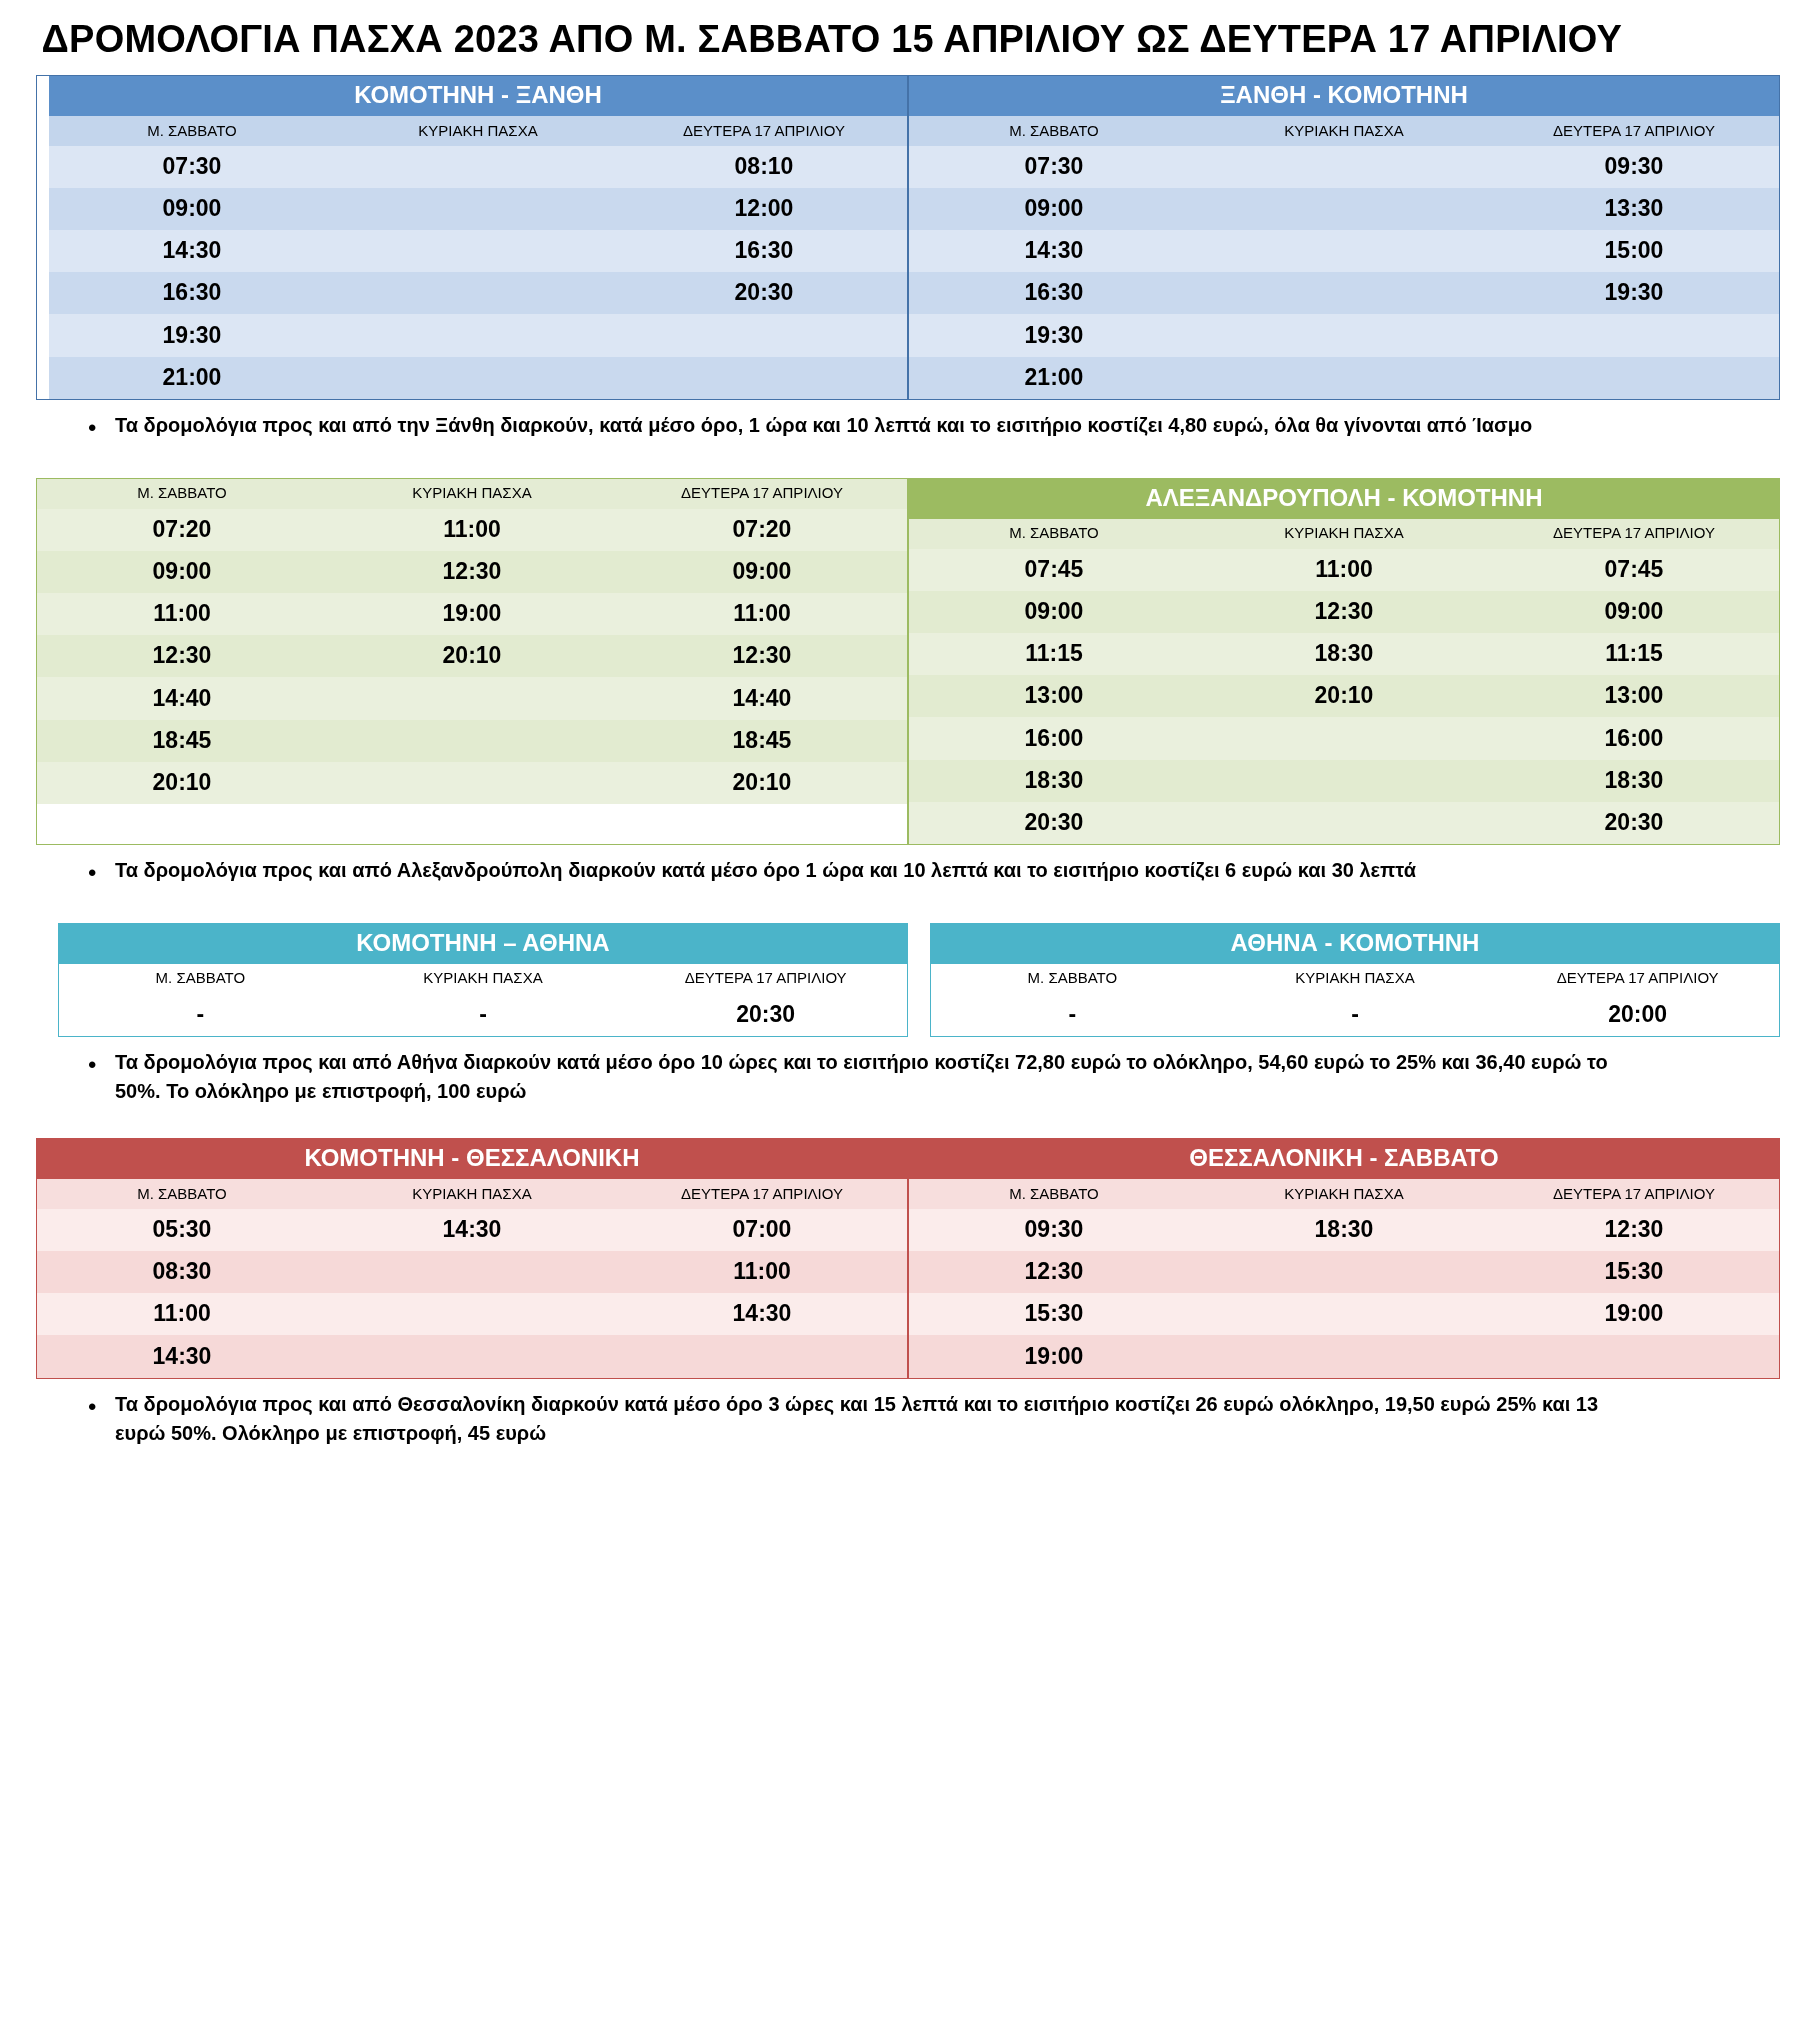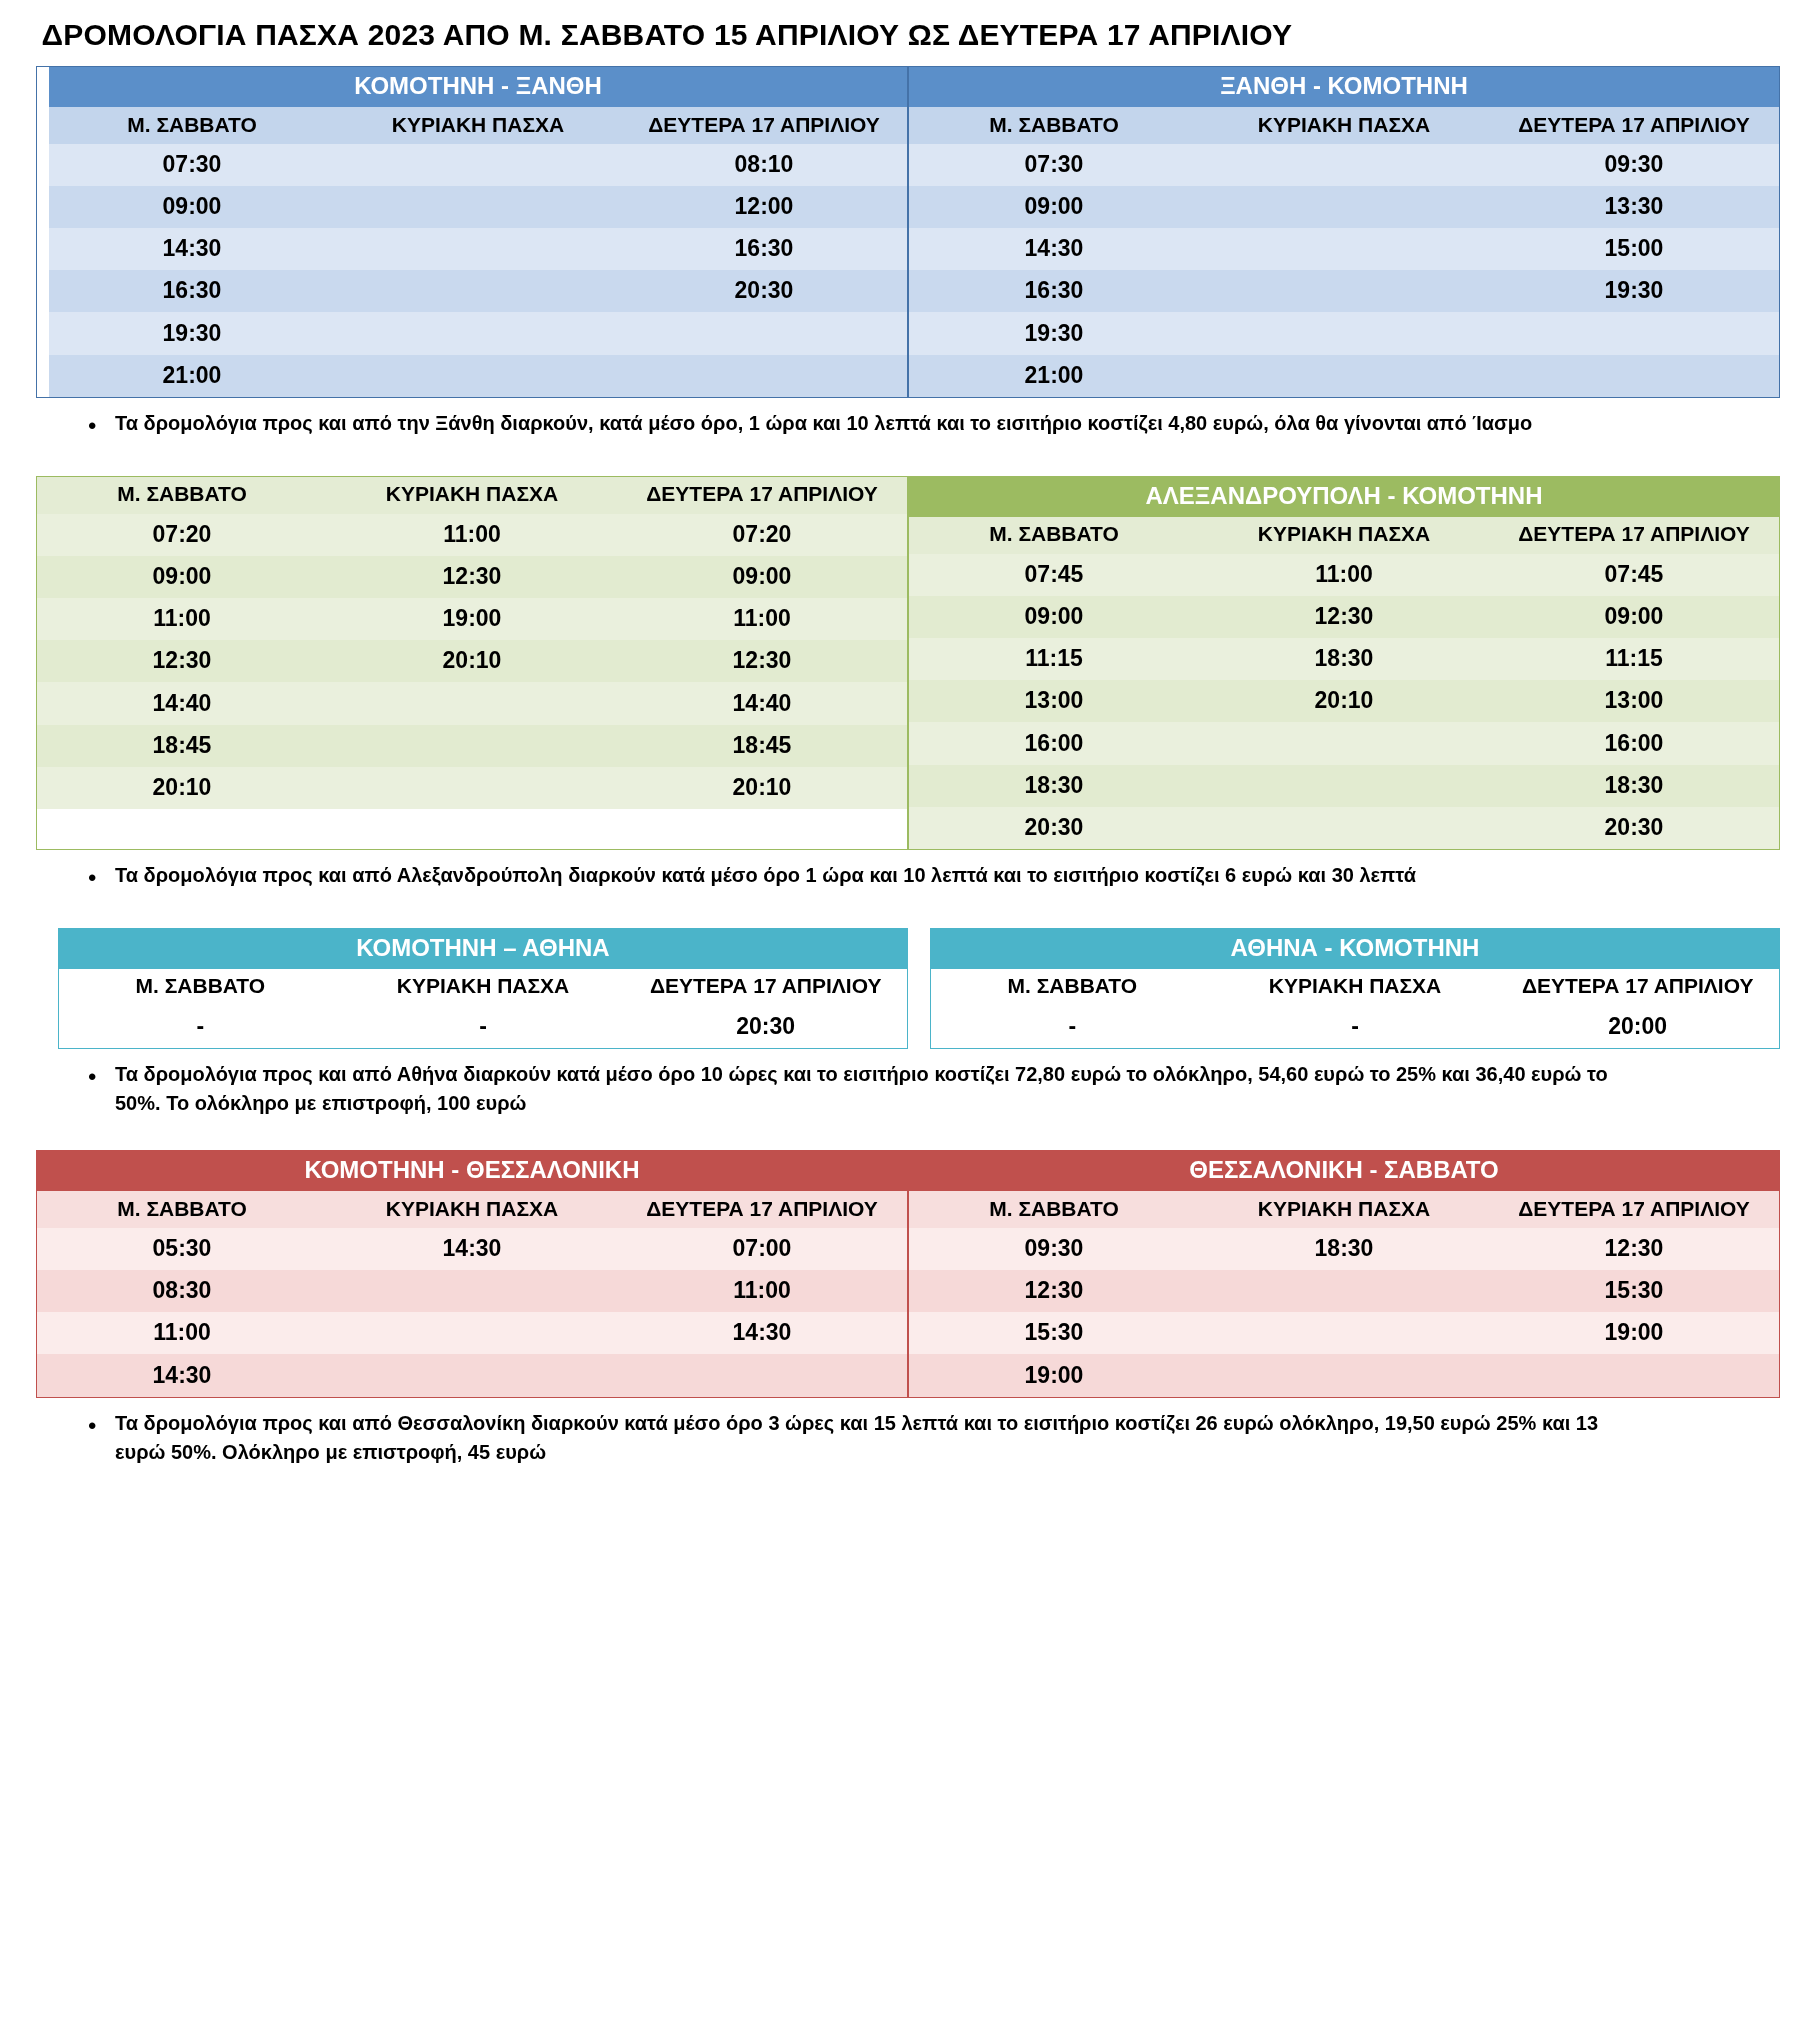--- a/index.html
+++ b/index.html
@@ -12,21 +12,21 @@
     font-family: "Liberation Sans", sans-serif;
     color: #000000;
     -webkit-font-smoothing: antialiased;
   }
   .page {
     width: 1816px;
     box-sizing: border-box;
     padding: 14.4px 24px 16px 24px;
   }
   .doc-title {
-    font-size: 30px;
+    font-size: 38px;
     font-weight: bold;
     letter-spacing: 0.2px;
     margin: 3.2px 0 14.4px 17.6px;
     white-space: nowrap;
   }
   .sched-wrap {
     display: flex;
     width: 1744px;
     margin: 0 auto;
     box-sizing: border-box;
@@ -44,22 +44,22 @@
     box-sizing: border-box;
     line-height: 1.0;
   }
   .hdr-row {
     display: flex;
     box-sizing: border-box;
   }
   .hdr-cell {
     flex: 1 1 0;
     text-align: center;
-    font-size: 21px;
-    font-weight: bold;
+    font-size: 15px;
+    font-weight: normal;
     padding: 5.6px 0 7.2px 0;
     box-sizing: border-box;
     white-space: nowrap;
   }
   .data-row {
     display: flex;
     box-sizing: border-box;
   }
   .data-cell {
     flex: 1 1 0;

